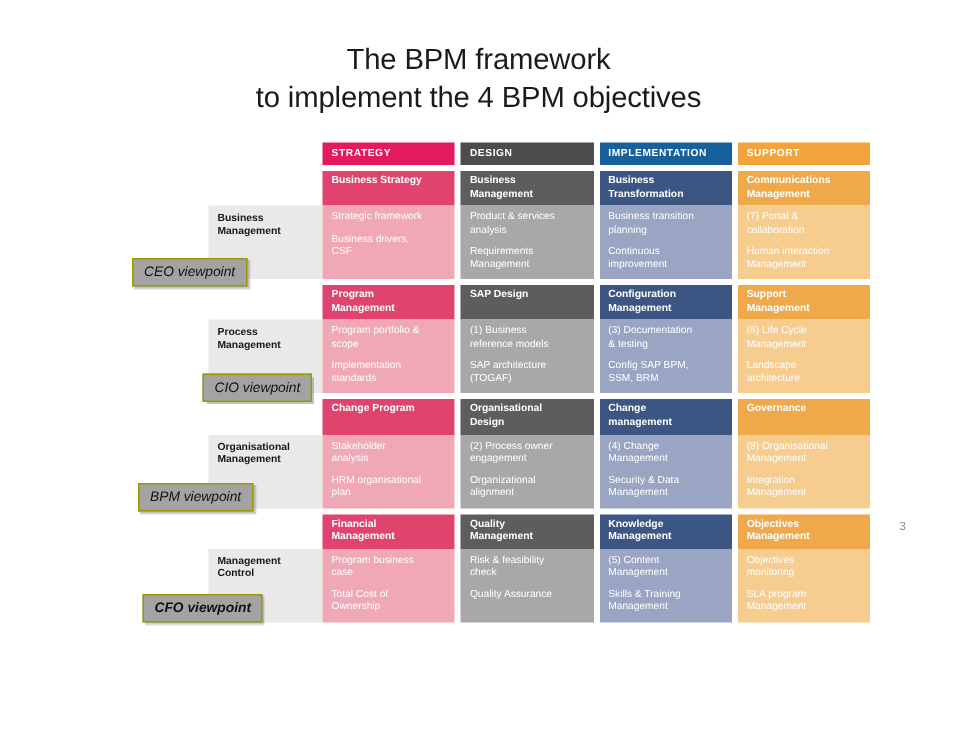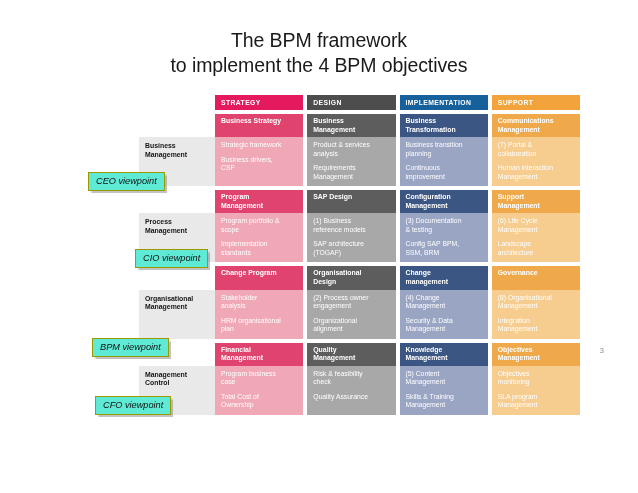--- a/index.html
+++ b/index.html
@@ -121,34 +121,34 @@
     font-size: 6.8px;
     line-height: 8.5px;
     color: #ffffff;
     white-space: pre-line;
     margin-bottom: 6px;
   }
   .cell-item:last-child { margin-bottom: 0; }
 
   .viewpoint {
     position: absolute;
-    background: #5eead4;
+    background: #a3a3a3;
     border: 1px solid #9a9a00;
     font-size: 9.2px;
     font-style: italic;
     color: #111111;
     padding: 3px 7px 4px 7px;
     box-sizing: border-box;
     white-space: nowrap;
     box-shadow: 1.5px 1.5px 1px rgba(120,120,120,0.45);
   }
   .vp-ceo { left: 88px;  top: 172px; }
   .vp-cio { left: 88px;  top: 249px; margin-left: 47px; }
-  .vp-bpm { left: 92px;  top: 322px; margin-top: 16px; }
-  .vp-cfo { left: 95px;  top: 396px; }
+  .vp-bpm { left: 92px;  top: 322px; }
+  .vp-cfo { left: 95px;  top: 396px; font-weight: bold; }
 
   .page-number {
     position: absolute;
     right: 34px;
     bottom: 29px;
     font-size: 8px;
     color: #8f8f8f;
   }
 </style>
 </head>

